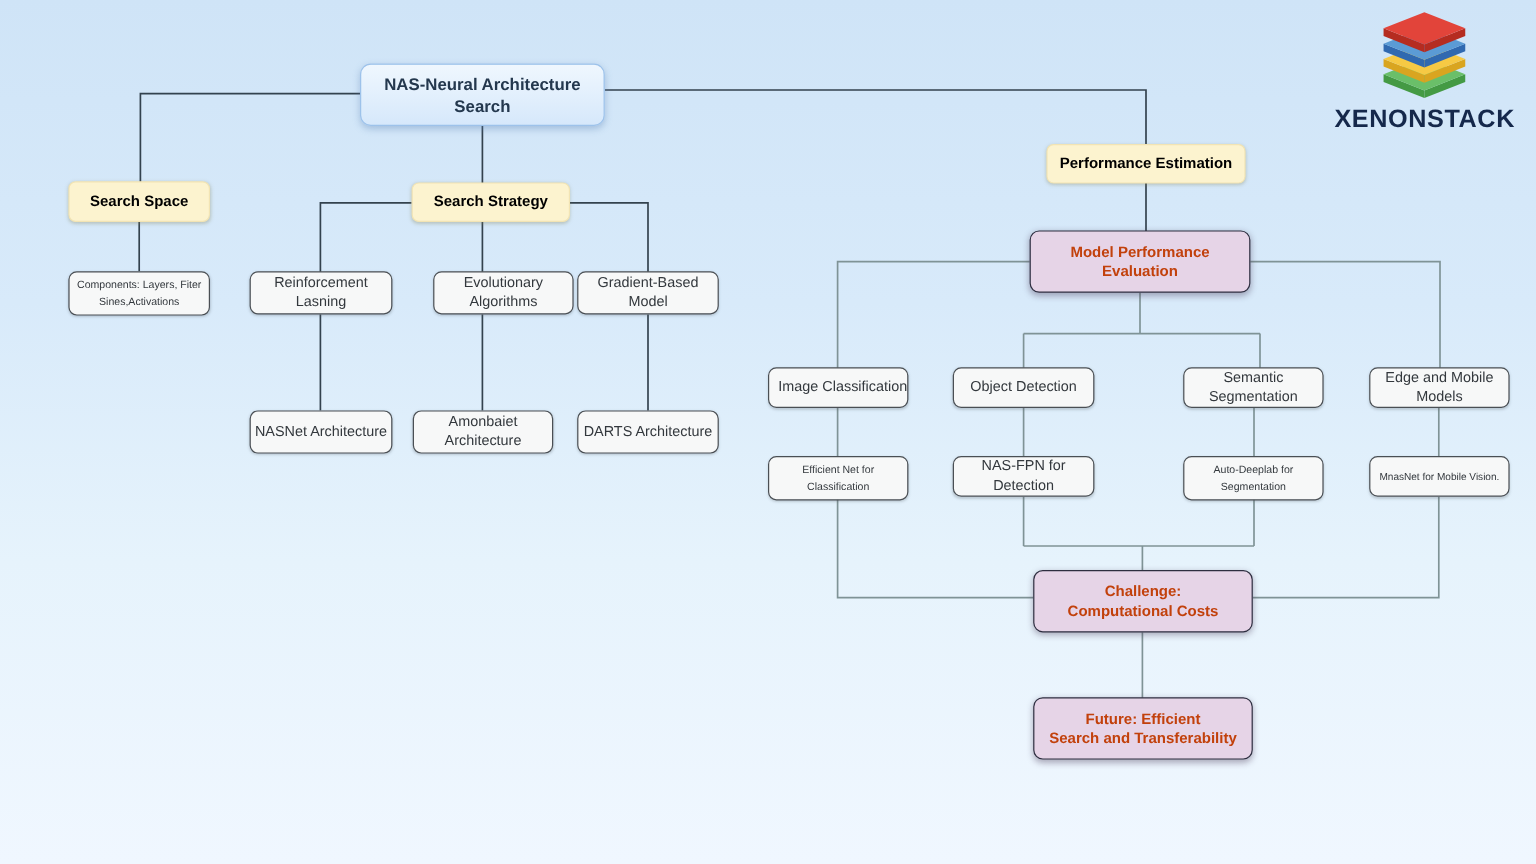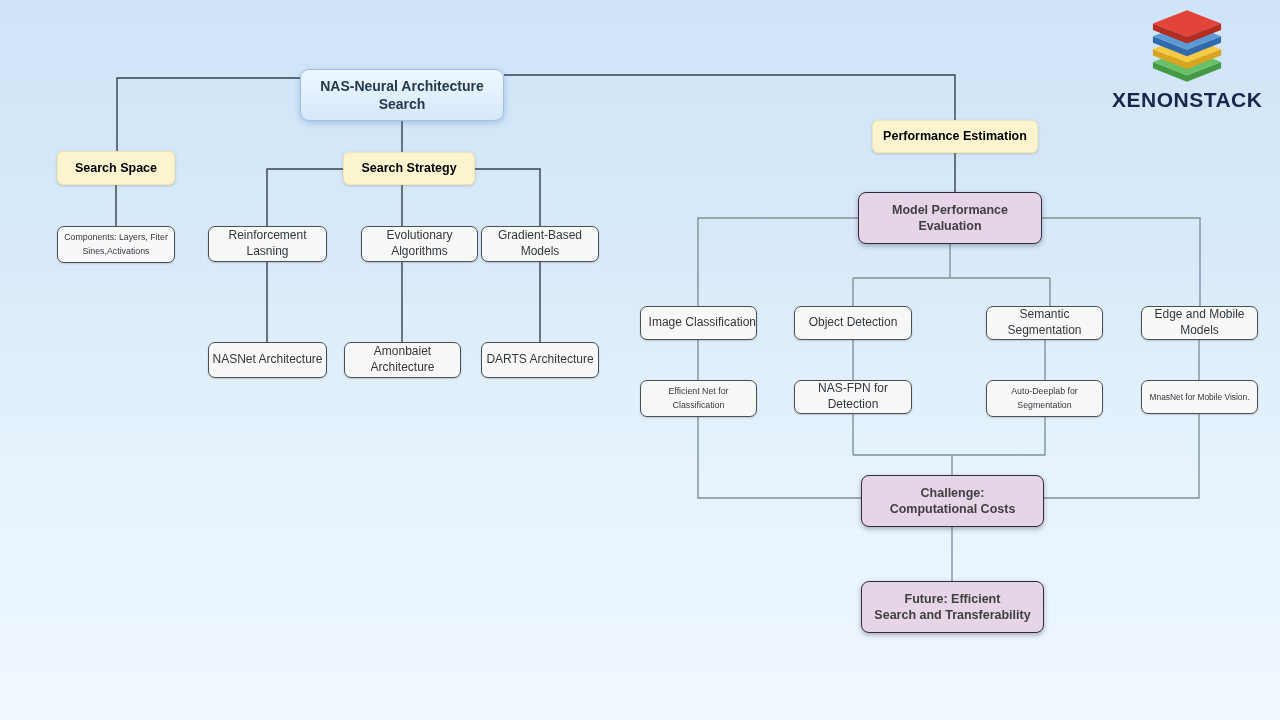--- a/index.html
+++ b/index.html
@@ -14,33 +14,33 @@
   .node{
     position:absolute;
     display:flex;flex-direction:column;align-items:center;justify-content:center;
     text-align:center;box-sizing:border-box;line-height:1.3;
   }
   .node span{display:block;}
   .blue{
     background:linear-gradient(180deg,#eff7fe 0%,#d6e8fb 100%);
     border:1px solid #9dc2ea;border-radius:9px;
     box-shadow:0 2px 6px rgba(90,130,180,.40);
-    color:#24384e;font-weight:bold;font-size:14px;margin-top:16px;
+    color:#24384e;font-weight:bold;font-size:14px;
   }
   .yellow{
     background:#fcf3cf;
     border:1px solid #f2e4b4;border-radius:6px;
     box-shadow:0 1px 3px rgba(130,130,90,.35);
     color:#000000;font-weight:bold;font-size:12.5px;text-align:right;
   }
   .purple{
     background:#e6d4e7;
     border:1.5px solid #2e2e40;border-radius:8px;
     box-shadow:0 2px 5px rgba(70,55,85,.40);
-    color:#404040;font-weight:bold;font-size:12.5px;
+    color:#c2410c;font-weight:bold;font-size:12.5px;
   }
   .white{
     background:#f7f8f8;
     border:1px solid #4a4f54;border-radius:7px;
     box-shadow:0 1px 2px rgba(80,90,100,.25);
     color:#33383d;font-size:12px;
   }
   .white.small{font-size:8.8px;line-height:1.55;}
   .white.tiny{font-size:8.4px;}
   .logo{position:absolute;left:1112px;top:8px;width:150px;text-align:left;}
@@ -106,21 +106,21 @@
     <span>Search Strategy</span>
   </div>
 
   <div class="node white" style="left:208px;top:226px;width:119px;height:36px;">
     <span>Reinforcement Lasning</span>
   </div>
   <div class="node white" style="left:344px;top:226px;width:117px;height:36px;margin-left:17px;">
     <span>Evolutionary Algorithms</span>
   </div>
   <div class="node white" style="left:481px;top:226px;width:118px;height:36px;">
-    <span>Gradient-Based Models</span>
+    <span>Gradient-Based Model</span>
   </div>
 
   <div class="node white" style="left:208px;top:342px;width:119px;height:36px;">
     <span>NASNet Architecture</span>
   </div>
   <div class="node white" style="left:344px;top:342px;width:117px;height:36px;">
     <span>Amonbaiet Architecture</span>
   </div>
   <div class="node white" style="left:481px;top:342px;width:118px;height:36px;">
     <span>DARTS Architecture</span>

